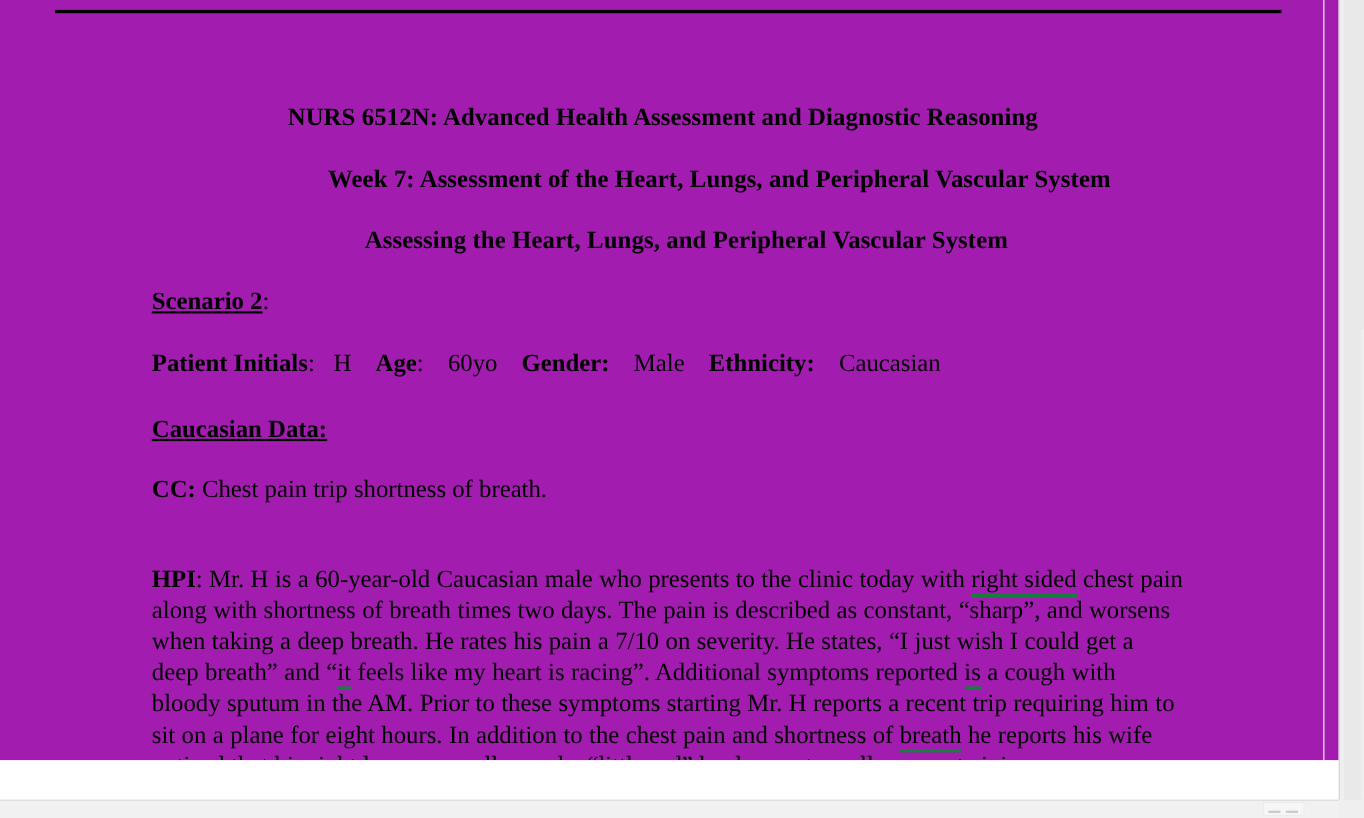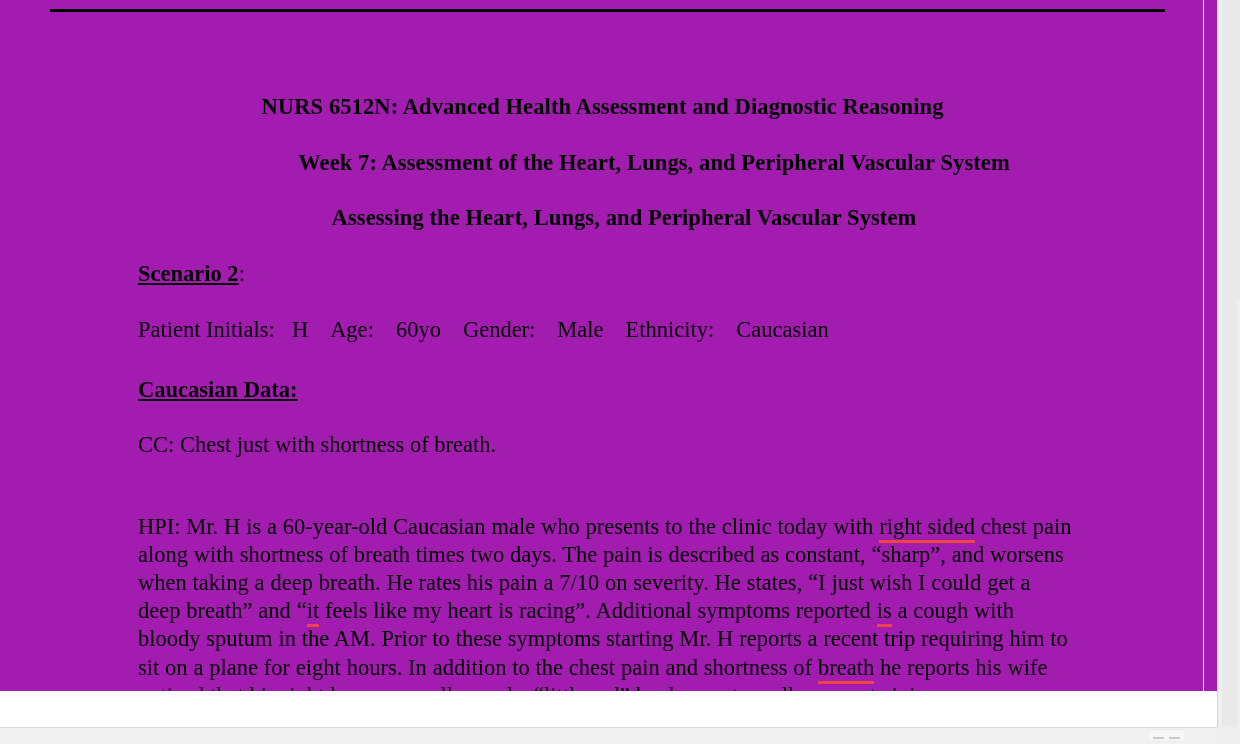--- a/index.html
+++ b/index.html
@@ -76,31 +76,31 @@
     left: 138px;
     top: 490px;
     width: 938px;
     font-size: 22.5px;
     line-height: 28.2px;
     color: #000000;
     text-align: left;
     word-spacing: 0.2px;
   }
 
-  b, .b { font-weight: normal; }
+  b, .b { font-weight: bold; }
 
   .u-head {
     font-weight: bold;
     text-decoration: underline;
     text-underline-offset: 2px;
   }
 
   
   .sp {
-    border-bottom: 3px solid #ef4444;
+    border-bottom: 3px solid #15803d;
     padding-bottom: 1px;
   }
   .gap-md { display: inline-block; width: 17px; }
   .gap-lg { display: inline-block; width: 22px; }
 
   
   #vscroll {
     position: absolute;
     right: 0;
     top: 0;
@@ -200,21 +200,21 @@
     <div class="center-heading" id="heading-week">Week 7: Assessment of the Heart, Lungs, and Peripheral Vascular System</div>
 
     <div class="center-heading" id="heading-topic">Assessing the Heart, Lungs, and Peripheral Vascular System</div>
 
     <div class="block" id="scenario-line"><span class="u-head">Scenario 2</span><span>:</span></div>
 
     <div class="block" id="patient-line"><span class="b">Patient Initials</span><span>:</span><span class="gap-md"></span><span>H</span><span class="gap-lg"></span><span class="b">Age</span><span>:</span><span class="gap-lg"></span><span>60yo</span><span class="gap-lg"></span><span class="b">Gender:</span><span class="gap-lg"></span><span>Male</span><span class="gap-lg"></span><span class="b">Ethnicity:</span><span class="gap-lg"></span><span>Caucasian</span></div>
 
     <div class="block" id="subjective-line"><span class="u-head">Caucasian Data:</span></div>
 
-    <div class="block" id="cc-line"><span class="b">CC:</span> <span>Chest just with shortness of breath.</span></div>
+    <div class="block" id="cc-line"><span class="b">CC:</span> <span>Chest pain trip shortness of breath.</span></div>
 
     <p id="hpi-paragraph"><span class="b">HPI</span><span>:</span><span> Mr. H is a 60-year-old Caucasian male who presents to the clinic today with </span><span class="sp">right sided</span><span> chest pain along with shortness of breath times two days. The pain is described as constant, “sharp”, and worsens when taking a deep breath. He rates his pain a 7/10 on severity. He states, “I just wish I could get a deep breath” and “</span><span class="sp">it</span><span> feels like my heart is racing”. Additional symptoms reported </span><span class="sp">is</span><span> a cough with bloody sputum in the AM. Prior to these symptoms starting Mr. H reports a recent trip requiring him to sit on a plane for eight hours. In addition to the chest pain and shortness of </span><span class="sp">breath</span><span> he reports his wife noticed that his right leg was swollen and a “little red” he does not recall any acute injury.</span></p>
 
   </div>
 </div>
 
 <div id="vscroll">
   <div id="vscroll-track">
     <div id="vscroll-thumb"></div>
   </div>

